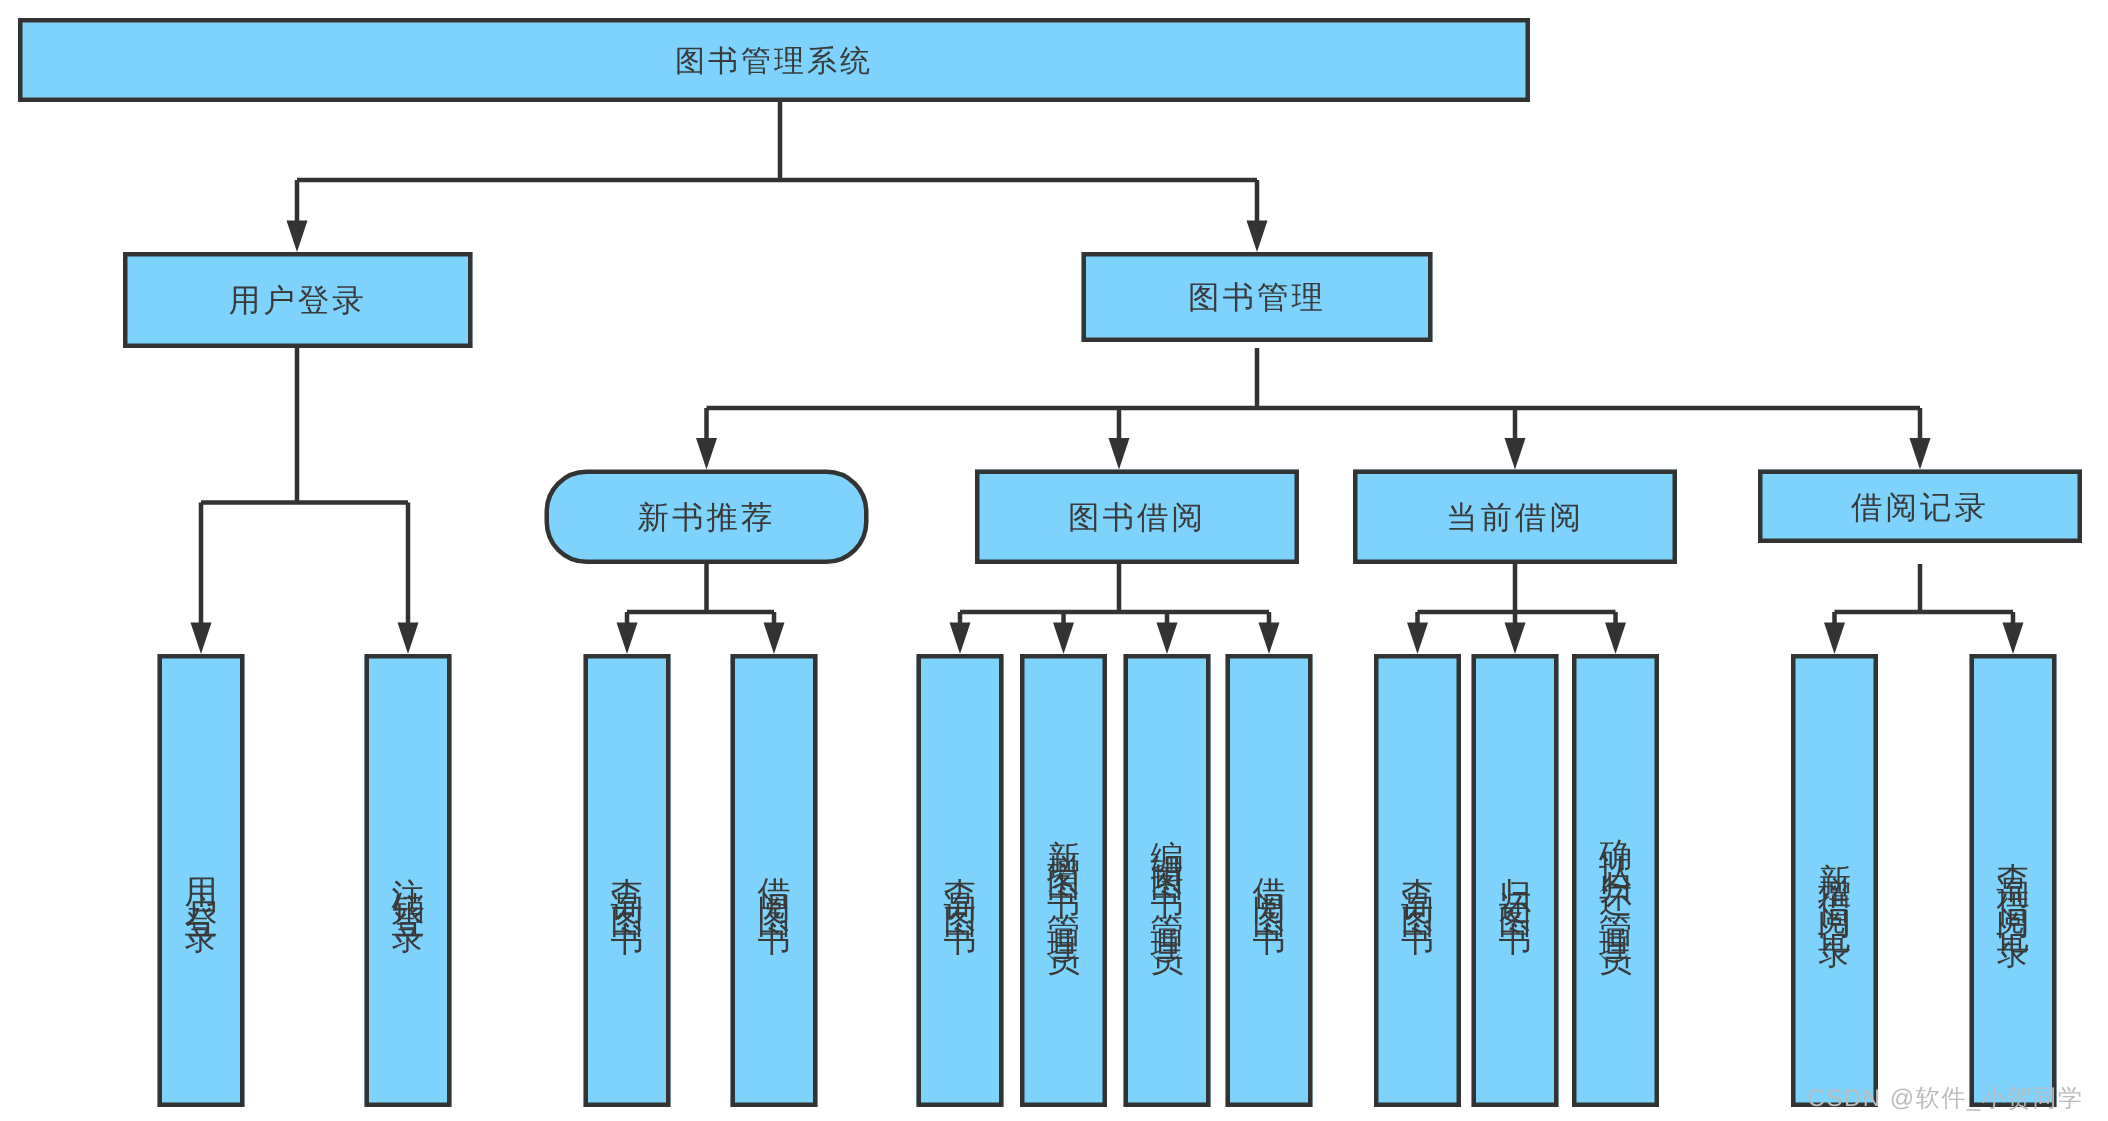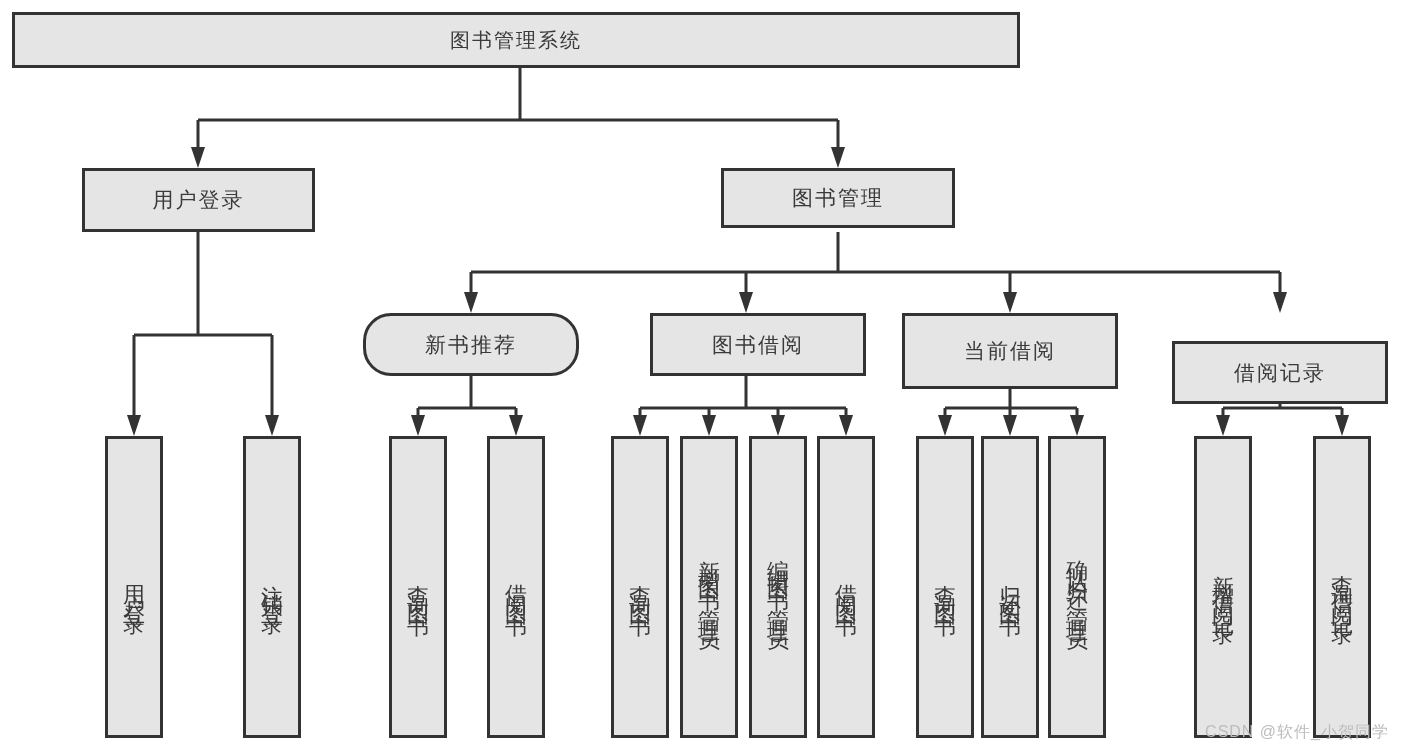--- a/index.html
+++ b/index.html
@@ -14,21 +14,21 @@
   }
   .wires {
     position: absolute;
     left: 0; top: 0;
     width: 1405px; height: 747px;
   }
   .box {
     position: absolute;
     box-sizing: border-box;
     border: 3px solid #333333;
-    background: #e5e5e5;
+    background: #7dd3fc;
     display: flex;
     align-items: center;
     justify-content: center;
     text-align: right;
     z-index: 2;
   }
   .box.h {
     font-size: 21px;
     letter-spacing: 2px;
     white-space: nowrap;
@@ -100,22 +100,22 @@
     </g>
   </svg>
 
   <div class="box h root" style="left:12px; top:12px; width:1008px; height:56px;">图书管理系统</div>
 
   <div class="box h" style="left:82px; top:168px; width:233px; height:64px;">用户登录</div>
   <div class="box h" style="left:721px; top:168px; width:234px; height:60px;">图书管理</div>
 
   <div class="box h" style="left:363px; top:313px; width:216px; height:63px;border-radius:28px;">新书推荐</div>
   <div class="box h" style="left:650px; top:313px; width:216px; height:63px;">图书借阅</div>
-  <div class="box h" style="left:902px; top:313px; width:216px; height:76px;">当前借阅</div>
-  <div class="box h" style="left:1172px; top:313px; width:216px; height:63px;margin-top:28px;">借阅记录</div>
+  <div class="box h" style="left:902px; top:313px; width:216px; height:63px;">当前借阅</div>
+  <div class="box h" style="left:1172px; top:313px; width:216px; height:49px;">借阅记录</div>
 
   <div class="box v" style="left:105px;">用户登录</div>
   <div class="box v" style="left:243px;">注销登录</div>
 
   <div class="box v" style="left:389px;">查询图书</div>
   <div class="box v" style="left:487px;">借阅图书</div>
 
   <div class="box v" style="left:611px;">查询图书</div>
   <div class="box v" style="left:680px;">新增图书（管理员）</div>
   <div class="box v" style="left:749px;">编辑图书（管理员）</div>

